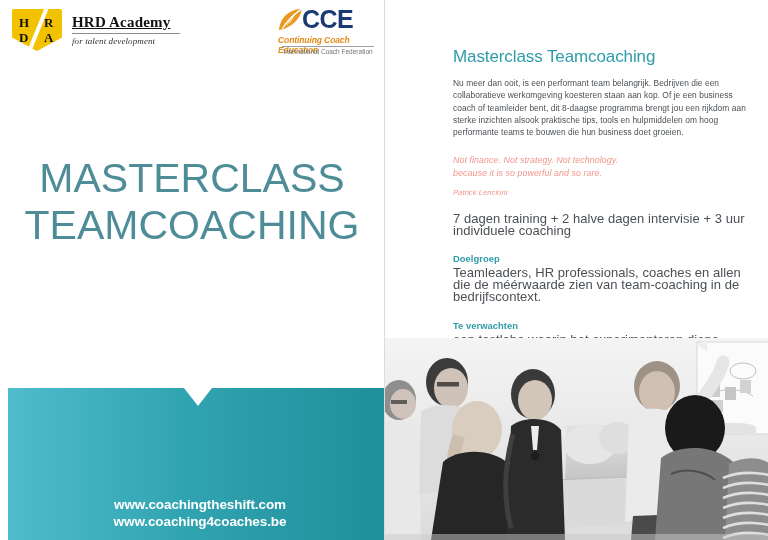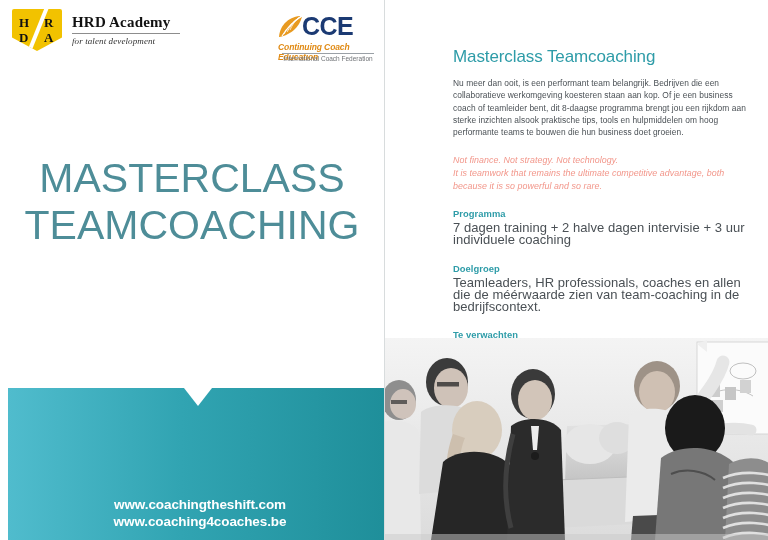--- a/index.html
+++ b/index.html
@@ -42,29 +42,29 @@
     font-weight:700;font-size:13px;line-height:13px;
   }
   .shield .l-h{left:7px;top:7px;}
   .shield .l-r{left:32px;top:7px;}
   .shield .l-d{left:7px;top:22px;}
   .shield .l-a{left:32px;top:22px;}
 
   .hrd-words{position:absolute;left:60px;top:5px;width:112px;}
   .hrd-name{
     font-family:"Liberation Serif",serif;font-weight:700;
-    font-size:15px;line-height:17px;color:#111;letter-spacing:.2px;
+    font-size:15px;line-height:17px;color:#111;letter-spacing:.2px;text-decoration:underline;
   }
   .hrd-rule{height:1px;background:#8d8d8d;margin:2px 0 2px 0;width:108px;}
   .hrd-tag{
     font-family:"Liberation Serif",serif;font-style:italic;
     font-size:9px;line-height:11px;color:#333;letter-spacing:.1px;
   }
 
-  .cce-logo{position:absolute;left:278px;top:6px;width:100px;height:48px;margin-top:7px;}
+  .cce-logo{position:absolute;left:278px;top:6px;width:100px;height:48px;}
   .cce-top{position:relative;height:28px;}
   .cce-fan{position:absolute;left:0;top:2px;width:26px;height:24px;}
   .cce-letters{
     position:absolute;left:24px;top:0px;
     font-family:"Liberation Sans",sans-serif;font-weight:700;
     font-size:25px;line-height:27px;color:#1B3A73;letter-spacing:-0.5px;
   }
   .cce-sub{
     position:absolute;left:0;top:29px;width:100px;text-align:left;
     font-family:"Liberation Sans",sans-serif;font-weight:700;font-style:italic;
@@ -206,26 +206,25 @@
   <div class="right-panel">
 
     <div class="rp-content">
 
       <h1 class="rp-title">Masterclass Teamcoaching</h1>
 
       <p class="rp-body">Nu meer dan ooit, is een performant team belangrijk. Bedrijven die een collaboratieve werkomgeving koesteren staan aan kop. Of je een business coach of teamleider bent, dit 8-daagse programma brengt jou een rijkdom aan sterke inzichten alsook praktische tips, tools en hulpmiddelen om hoog performante teams te bouwen die hun business doet groeien.</p>
 
       <div class="quote">
         <span class="quote-line">Not finance. Not strategy. Not technology.</span>
-        <span class="quote-line">It is teamwork that remains the ultimate competitive advantage, both</span>
         <span class="quote-line">because it is so powerful and so rare.</span>
+        <div class="quote-author">Patrick Lencioni</div>
       </div>
 
       <div class="sec">
-        <div class="sec-h">Programma</div>
         <p class="sec-b">7 dagen training + 2 halve dagen intervisie + 3 uur individuele coaching</p>
       </div>
 
       <div class="sec">
         <div class="sec-h">Doelgroep</div>
         <p class="sec-b">Teamleaders, HR professionals, coaches en allen die de méérwaarde zien van team-coaching in de bedrijfscontext.</p>
       </div>
 
       <div class="sec">
         <div class="sec-h">Te verwachten</div>

